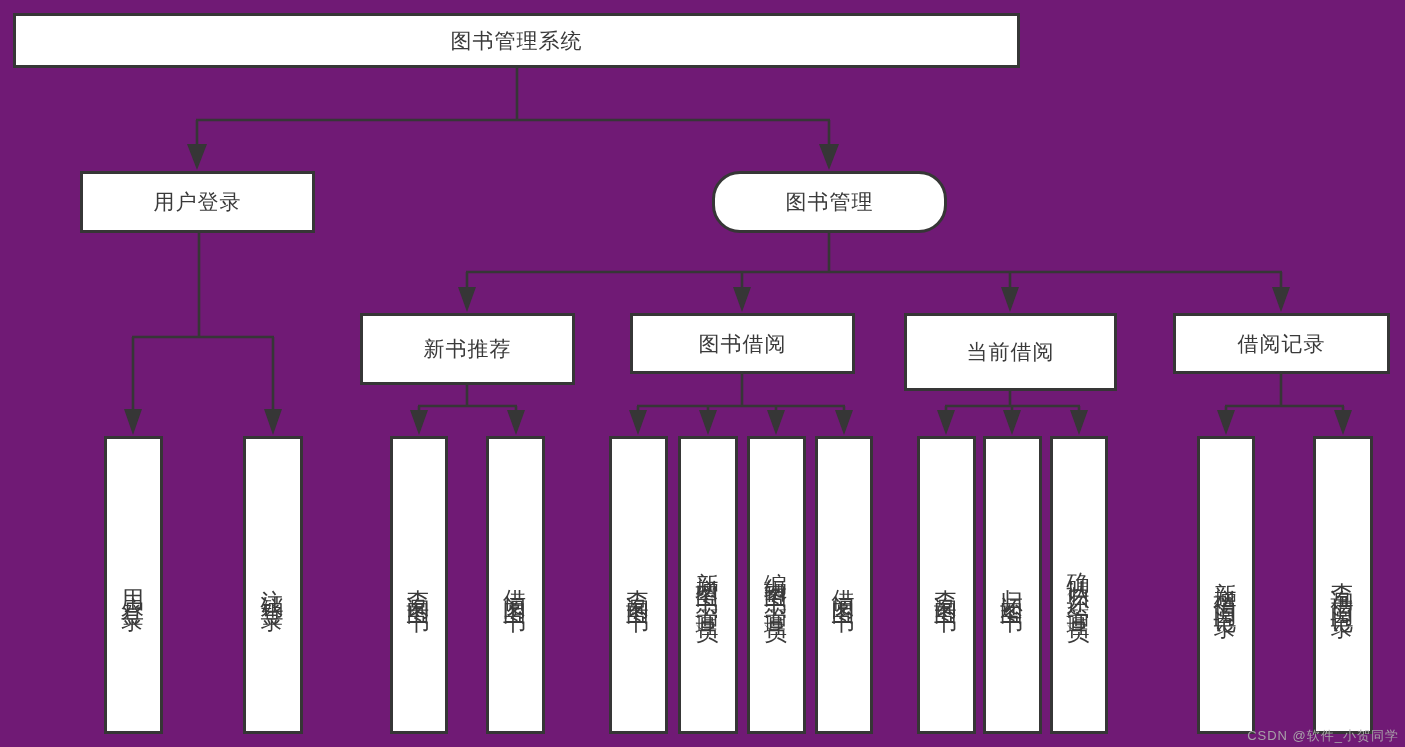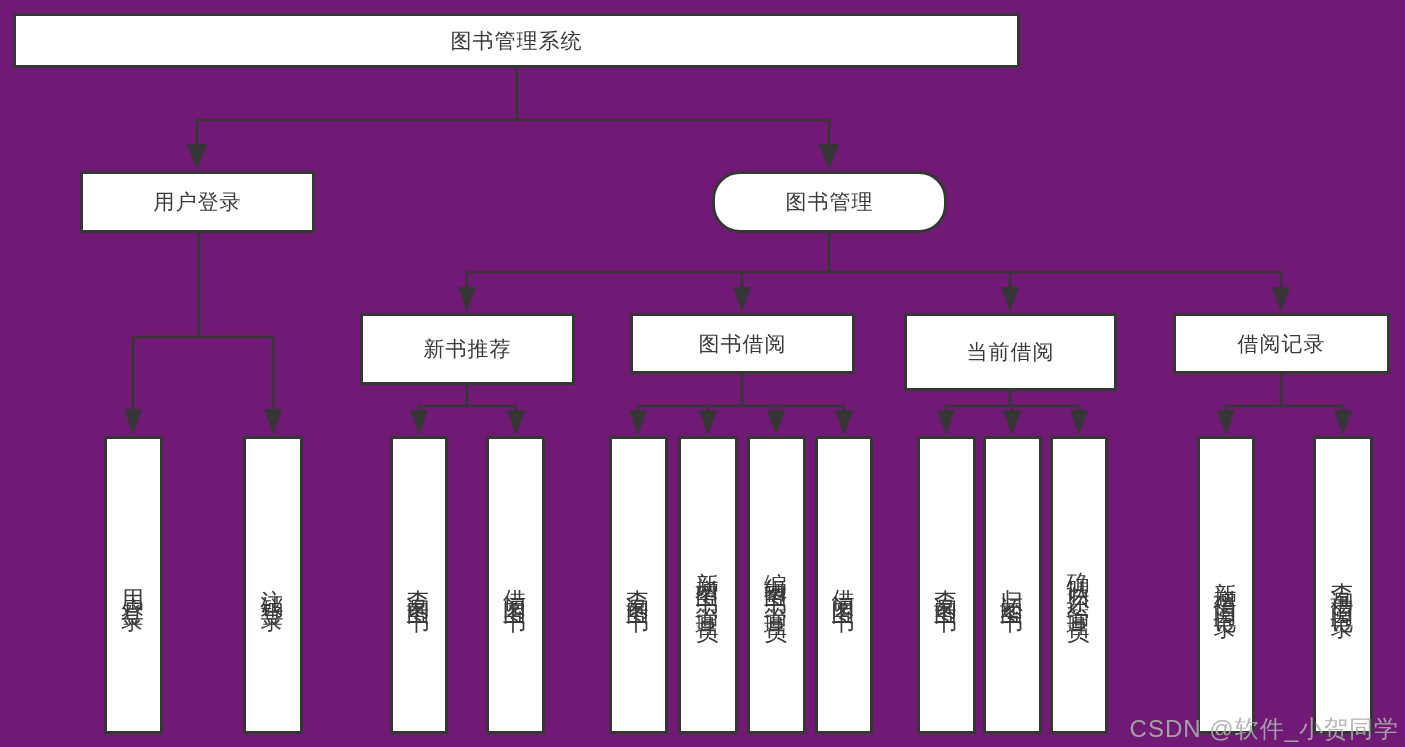--- a/index.html
+++ b/index.html
@@ -62,21 +62,21 @@
   .l-8  { left: 815px;  width: 58px; }
   .l-9  { left: 917px;  width: 59px; }
   .l-10 { left: 983px;  width: 59px; }
   .l-11 { left: 1050px; width: 58px; }
   .l-12 { left: 1197px; width: 58px; }
   .l-13 { left: 1313px; width: 60px; }
   #watermark {
     position: absolute;
     right: 6px;
     bottom: 2px;
-    font-size: 24px;
+    font-size: 13px;
     color: #aeaeae;
     opacity: 0.9;
     letter-spacing: 1px;
     z-index: 5;
     white-space: nowrap;
   }
 </style>
 </head>
 <body>
 

